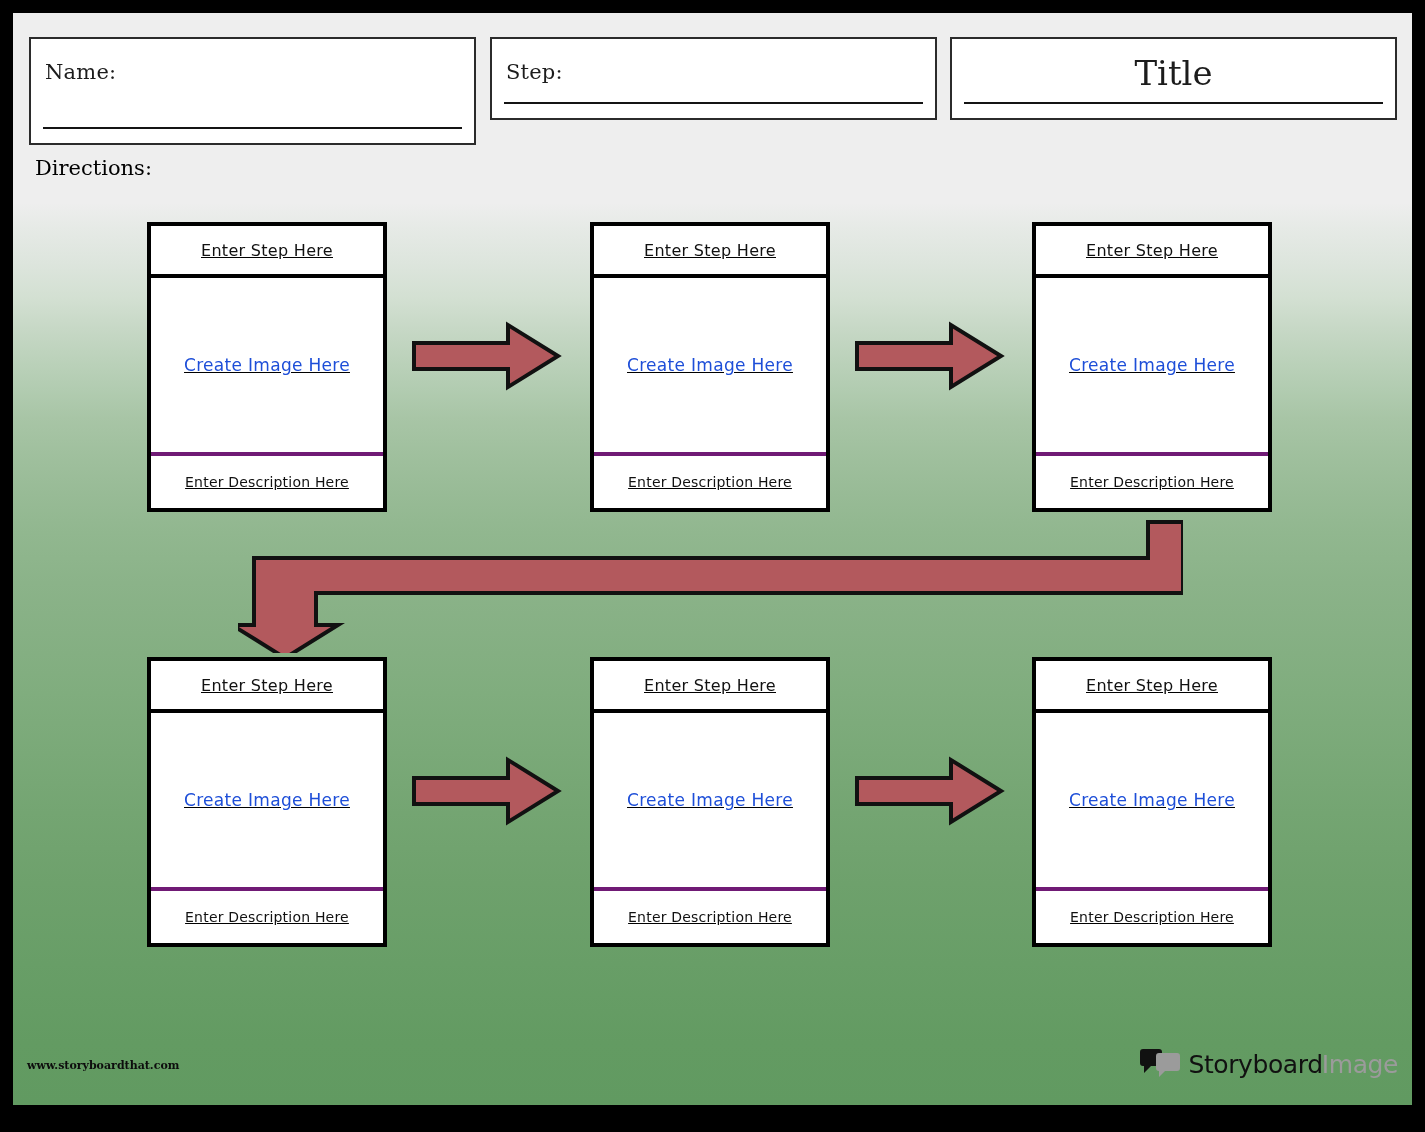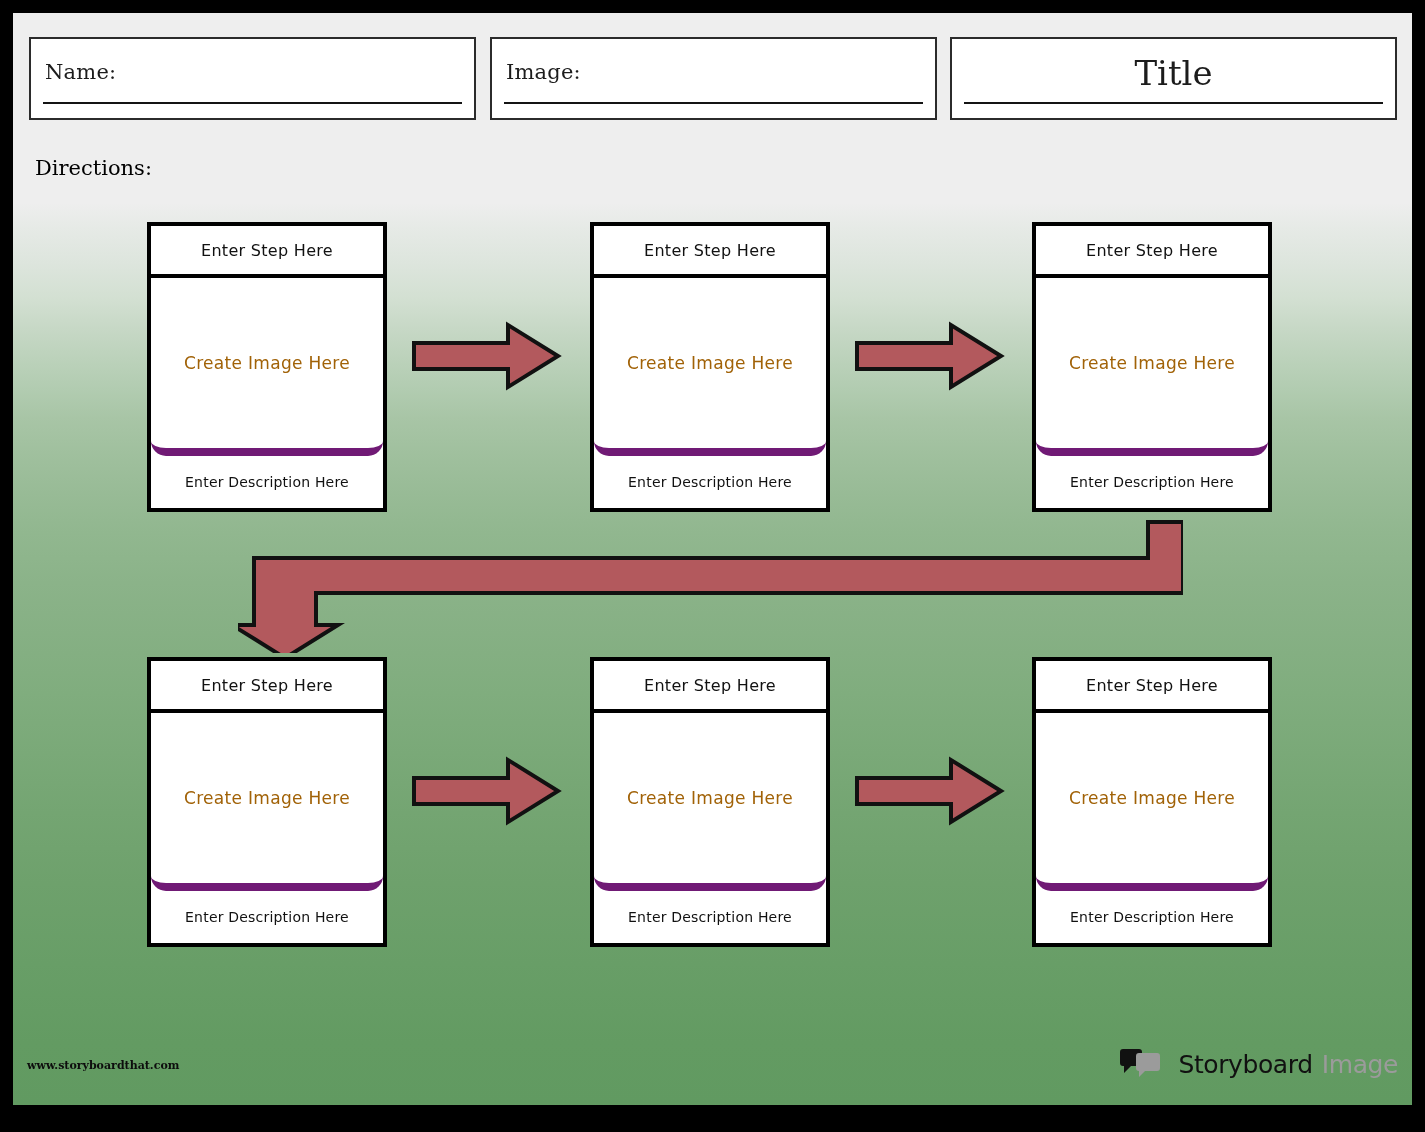--- a/index.html
+++ b/index.html
@@ -86,21 +86,21 @@
   }
   .field-rule {
     position: absolute;
     left: 12px;
     right: 12px;
     bottom: 14px;
     height: 0;
     border-top: 2px solid #141414;
   }
 
-  #box-name { left: 16px;  top: 24px; width: 447px; height: 83px; }
+  #box-name { left: 16px;  top: 24px; width: 447px; height: 108px; }
   #box-date { left: 477px; top: 24px; width: 447px; height: 83px; }
   #box-title{ left: 937px; top: 24px; width: 447px; height: 83px; }
 
   #directions {
     position: absolute;
     left: 22px;
     top: 143px;
     font-family: "DejaVu Serif", serif;
     font-size: 21px;
     color: #000000;
@@ -108,43 +108,43 @@
 
   
   .card {
     position: absolute;
     width: 240px;
     background: #ffffff;
     border: 4px solid #000000;
     box-sizing: border-box;
     display: flex;
     flex-direction: column;
+    text-decoration: underline;
   }
   .card-step {
     height: 48px;
     border-bottom: 4px solid #000000;
     display: flex;
     align-items: center;
     justify-content: center;
     font-family: "DejaVu Sans", sans-serif;
     font-size: 16px;
     color: #111111;
     letter-spacing: .3px;
   }
   .card-image {
     flex: 1 1 auto;
-    border-bottom: 8px solid #701a75;
+    border-bottom: 4px solid #701a75;
     display: flex;
     align-items: center;
     justify-content: center;
     font-family: "DejaVu Sans", sans-serif;
     font-size: 17px;
-    color: #a16207;
+    color: #1d4ed8;
     letter-spacing: .3px;
-    border-radius: 15px;
   }
   .card-desc {
     height: 52px;
     display: flex;
     align-items: center;
     justify-content: center;
     font-family: "DejaVu Sans", sans-serif;
     font-size: 14px;
     color: #111111;
     letter-spacing: .2px;
@@ -190,21 +190,21 @@
     font-size: 11px;
     color: #0d0d0d;
   }
   #logo {
     position: absolute;
     right: 14px;
     top: 1033px;
     height: 36px;
     display: flex;
     align-items: center;
-    gap: 17px;
+    gap: 7px;
   }
   #logo-mark { width: 42px; height: 30px; }
   #logo-mark svg { display: block; }
   .logo-text {
     font-family: "DejaVu Sans", sans-serif;
     font-size: 25px;
     letter-spacing: -0.4px;
   }
   #logo-word-1 { color: #111111; }
   #logo-word-2 { color: #9b9b9b; }
@@ -216,21 +216,21 @@
   <div id="page-bg"></div>
 
   <div id="content">
 
     <div class="field-box" id="box-name">
       <span class="field-label">Name:</span>
       <span class="field-rule"></span>
     </div>
 
     <div class="field-box" id="box-date">
-      <span class="field-label">Image:</span>
+      <span class="field-label">Step:</span>
       <span class="field-rule"></span>
     </div>
 
     <div class="field-box" id="box-title">
       <span class="field-title-label">Title</span>
       <span class="field-rule"></span>
     </div>
 
     <div id="directions">Directions:</div>
 

